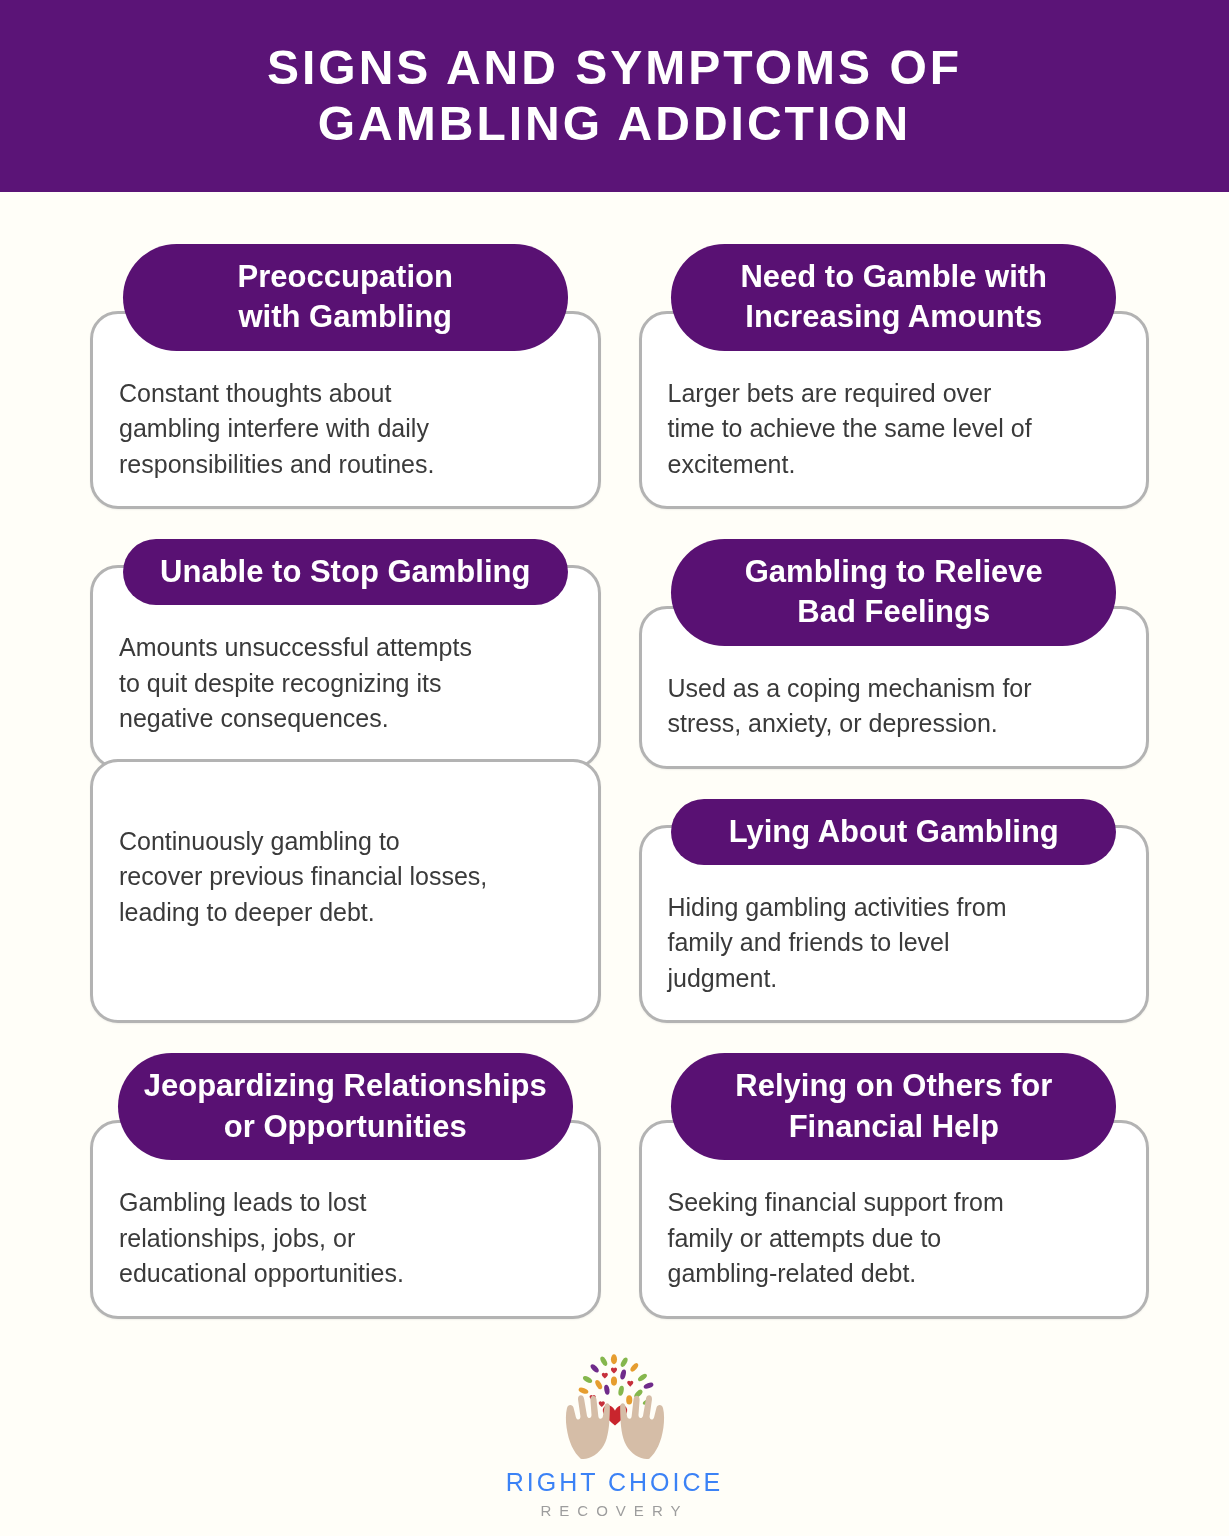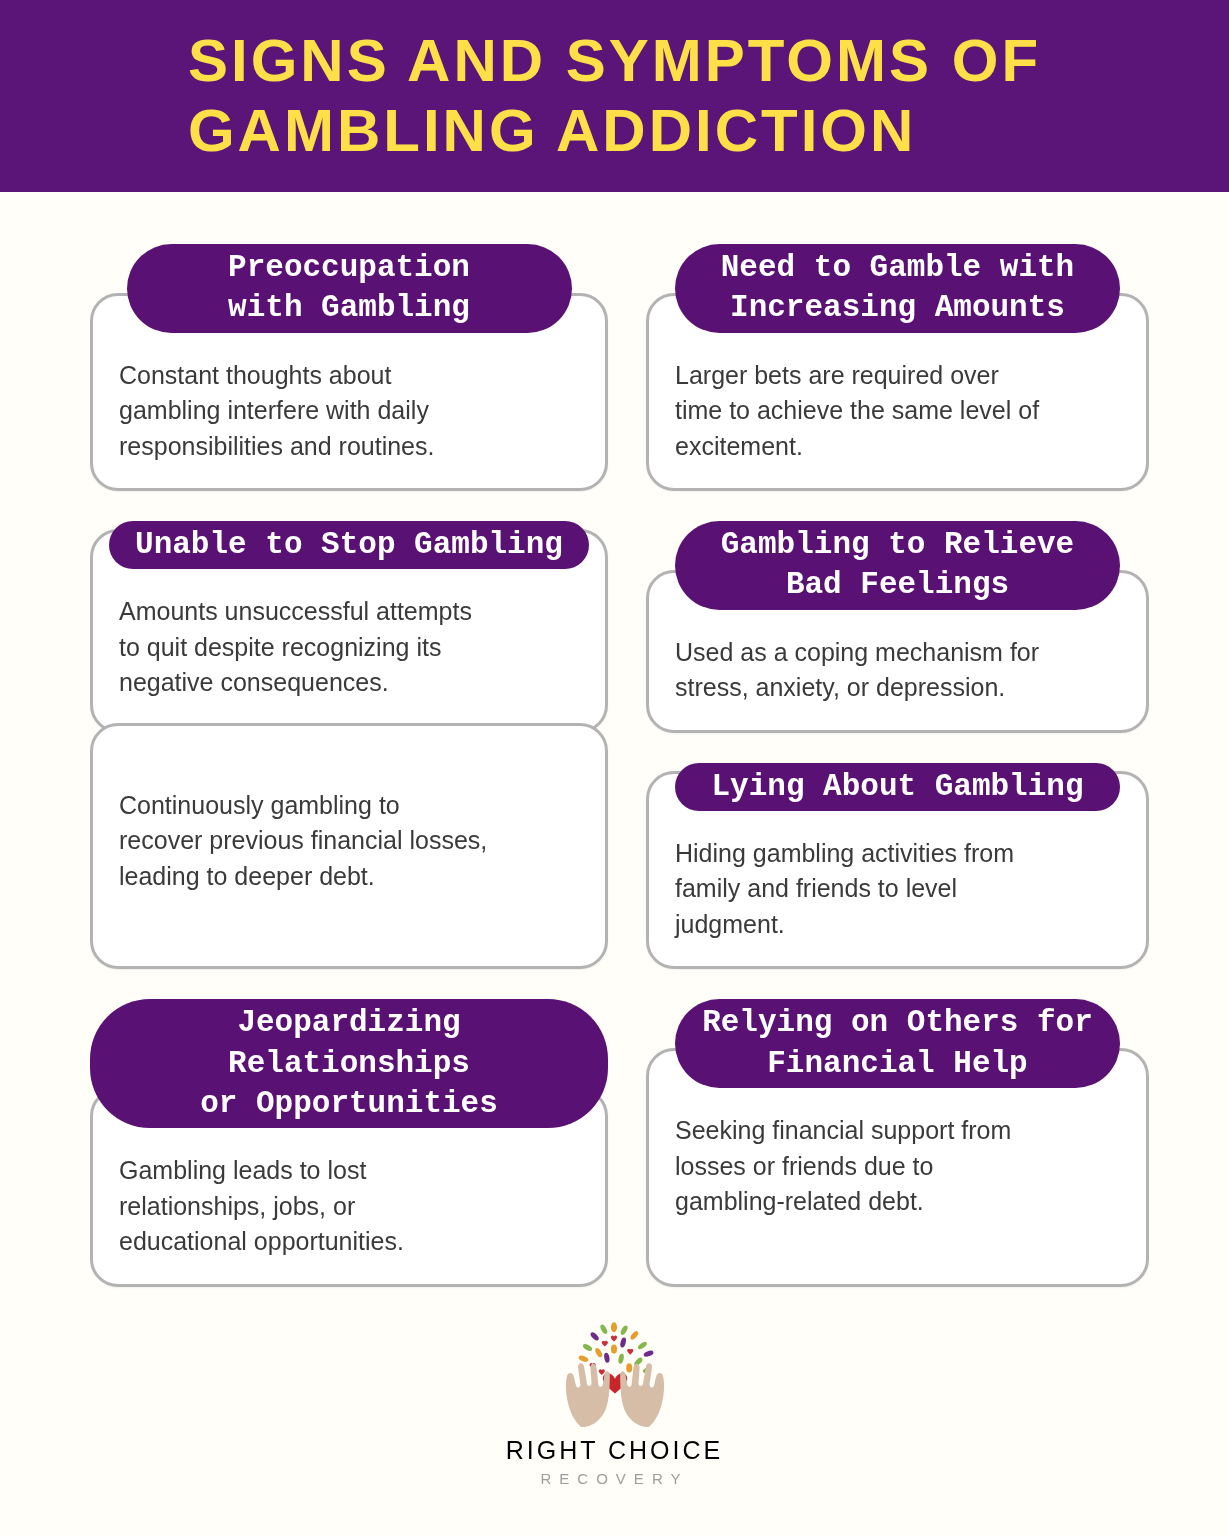--- a/index.html
+++ b/index.html
@@ -8,38 +8,38 @@
     width:1229px; min-height:1536px;
     background:#fffef8;
     font-family:"Liberation Sans", sans-serif;
     -webkit-font-smoothing:antialiased;
   }
   .header {
     background:#5b1477; height:192px;
     display:flex; align-items:center; justify-content:center;
   }
   .header h1 {
-    margin:0; color:#fde047; 
-    font-size:60px; font-weight:800; letter-spacing:3px;
+    margin:0; color:#ffffff; text-align:center;
+    font-size:48px; font-weight:800; letter-spacing:3px;
     line-height:1.16; white-space:pre-line;
   }
   .grid {
     display:grid; grid-template-columns:1fr 1fr;
     column-gap:38px; row-gap:30px;
     padding:52px 80px 30px 90px;
   }
   .cell { display:flex; flex-direction:column; align-items:center; }
   .pill {
     position:relative; z-index:2;
     background:#591173; color:#ffffff;
     border-radius:60px;
     width:max-content; min-width:445px; max-width:518px;
-    padding:4px 26px;
+    padding:13px 26px;
     font-size:31px; font-weight:700; line-height:1.3;
-    text-align:center; white-space:pre-line;font-family:Liberation Mono, monospace;
+    text-align:center; white-space:pre-line;
   }
   .card {
     flex:1; align-self:stretch;
     margin-top:-40px;
     background:#ffffff;
     border:3px solid #b3b3b3;
     border-radius:28px;
     padding:62px 26px 24px 26px;
     box-shadow:0 1px 2px rgba(0,0,0,0.06);
   }
@@ -47,21 +47,21 @@
     margin:0; color:#3a3a3a;
     font-size:25px; line-height:1.42;
     white-space:pre-line;
   }
   .logo-block {
     display:flex; flex-direction:column; align-items:center;
     padding:4px 0 14px 0;
   }
   .brand-main {
     margin-top:8px;
-    color:#000000; font-size:25px; font-weight:500; letter-spacing:3px;
+    color:#3b82f6; font-size:25px; font-weight:500; letter-spacing:3px;
   }
   .brand-sub {
     margin-top:5px;
     color:#9d9d9d; font-size:15px; letter-spacing:8px;
   }
 </style>
 </head>
 <body>
 
 <header class="header">
@@ -134,21 +134,21 @@
 relationships, jobs, or
 educational opportunities.</p>
     </div>
   </section>
 
   <section class="cell">
     <div class="pill">Relying on Others for
 Financial Help</div>
     <div class="card">
       <p>Seeking financial support from
-losses or friends due to
+family or attempts due to
 gambling-related debt.</p>
     </div>
   </section>
 
 </main>
 
 <div class="logo-block">
   <svg width="122" height="107" viewBox="0 0 240 210" aria-hidden="true">
 
     <g>

